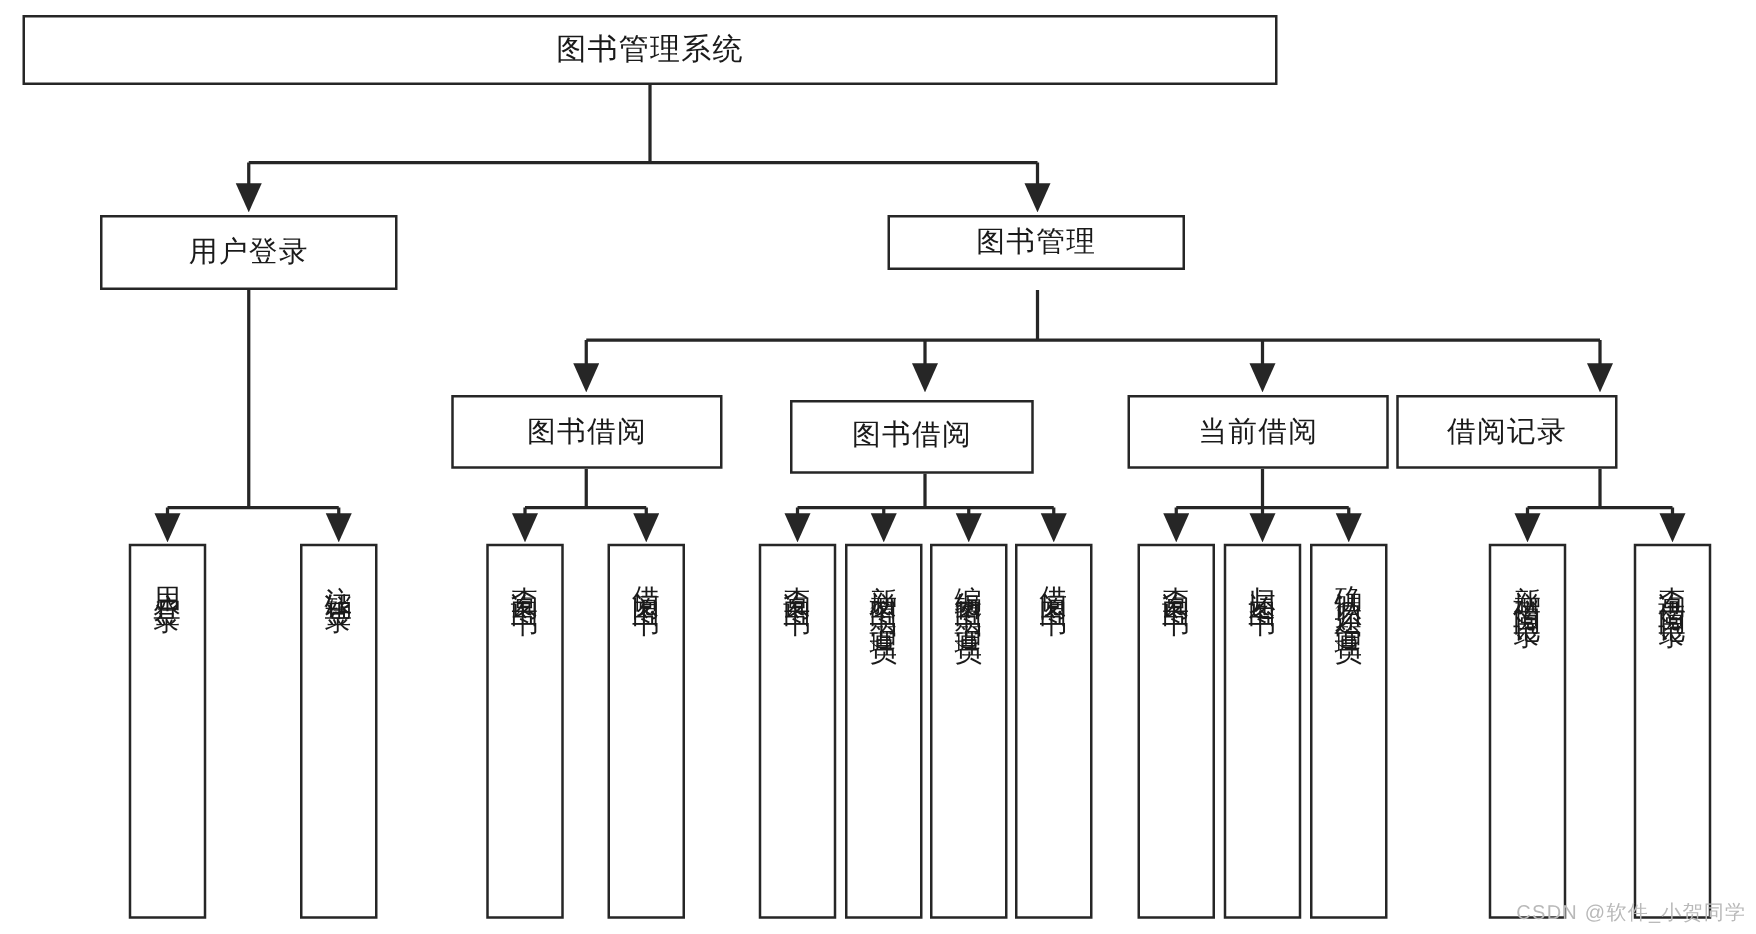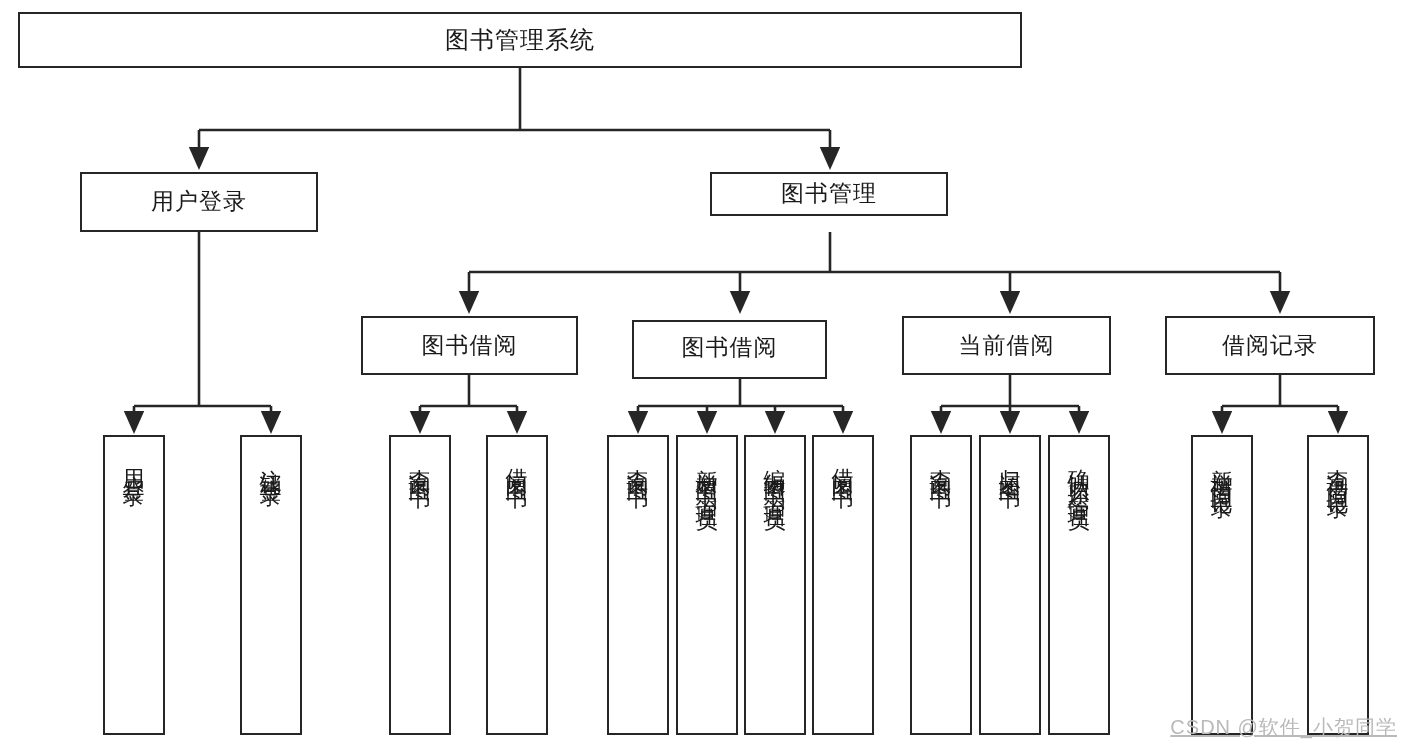--- a/index.html
+++ b/index.html
@@ -41,26 +41,25 @@
     text-orientation:upright;
     letter-spacing:6px;
     line-height:1.05;
     white-space:nowrap;
     display:block;
   }
   .watermark{
     position:absolute;
     right:8px;
     bottom:6px;
-    font-size:20px;
+    font-size:16px;
     color:#b9b9b9;
     letter-spacing:1px;
     white-space:nowrap;
     user-select:none;
-    text-decoration:underline;
   }
 </style>
 </head>
 <body>
 
 <div id="diagram-root">
 
   <svg id="connectors" viewBox="0 0 1405 747" xmlns="http://www.w3.org/2000/svg">
     <defs>
       <marker id="arrow" markerWidth="9" markerHeight="9" refX="7.5" refY="4" orient="auto" markerUnits="strokeWidth">
@@ -128,21 +127,21 @@
 
   <div class="node horiz" style="left:361px;top:316px;width:217px;height:59px;">
     <span>图书借阅</span>
   </div>
   <div class="node horiz" style="left:632px;top:320px;width:195px;height:59px;font-family:Liberation Mono, monospace;">
     <span>图书借阅</span>
   </div>
   <div class="node horiz" style="left:902px;top:316px;width:209px;height:59px;">
     <span>当前借阅</span>
   </div>
-  <div class="node horiz" style="left:1165px;top:316px;width:210px;height:59px;">
+  <div class="node horiz" style="left:1117px;top:316px;width:177px;height:59px;">
     <span>借阅记录</span>
   </div>
 
   <div class="node leaf" style="left:103px;top:435px;width:62px;height:300px;">
     <span class="vtext">用户登录</span>
   </div>
   <div class="node leaf" style="left:240px;top:435px;width:62px;height:300px;">
     <span class="vtext">注销登录</span>
   </div>
 

